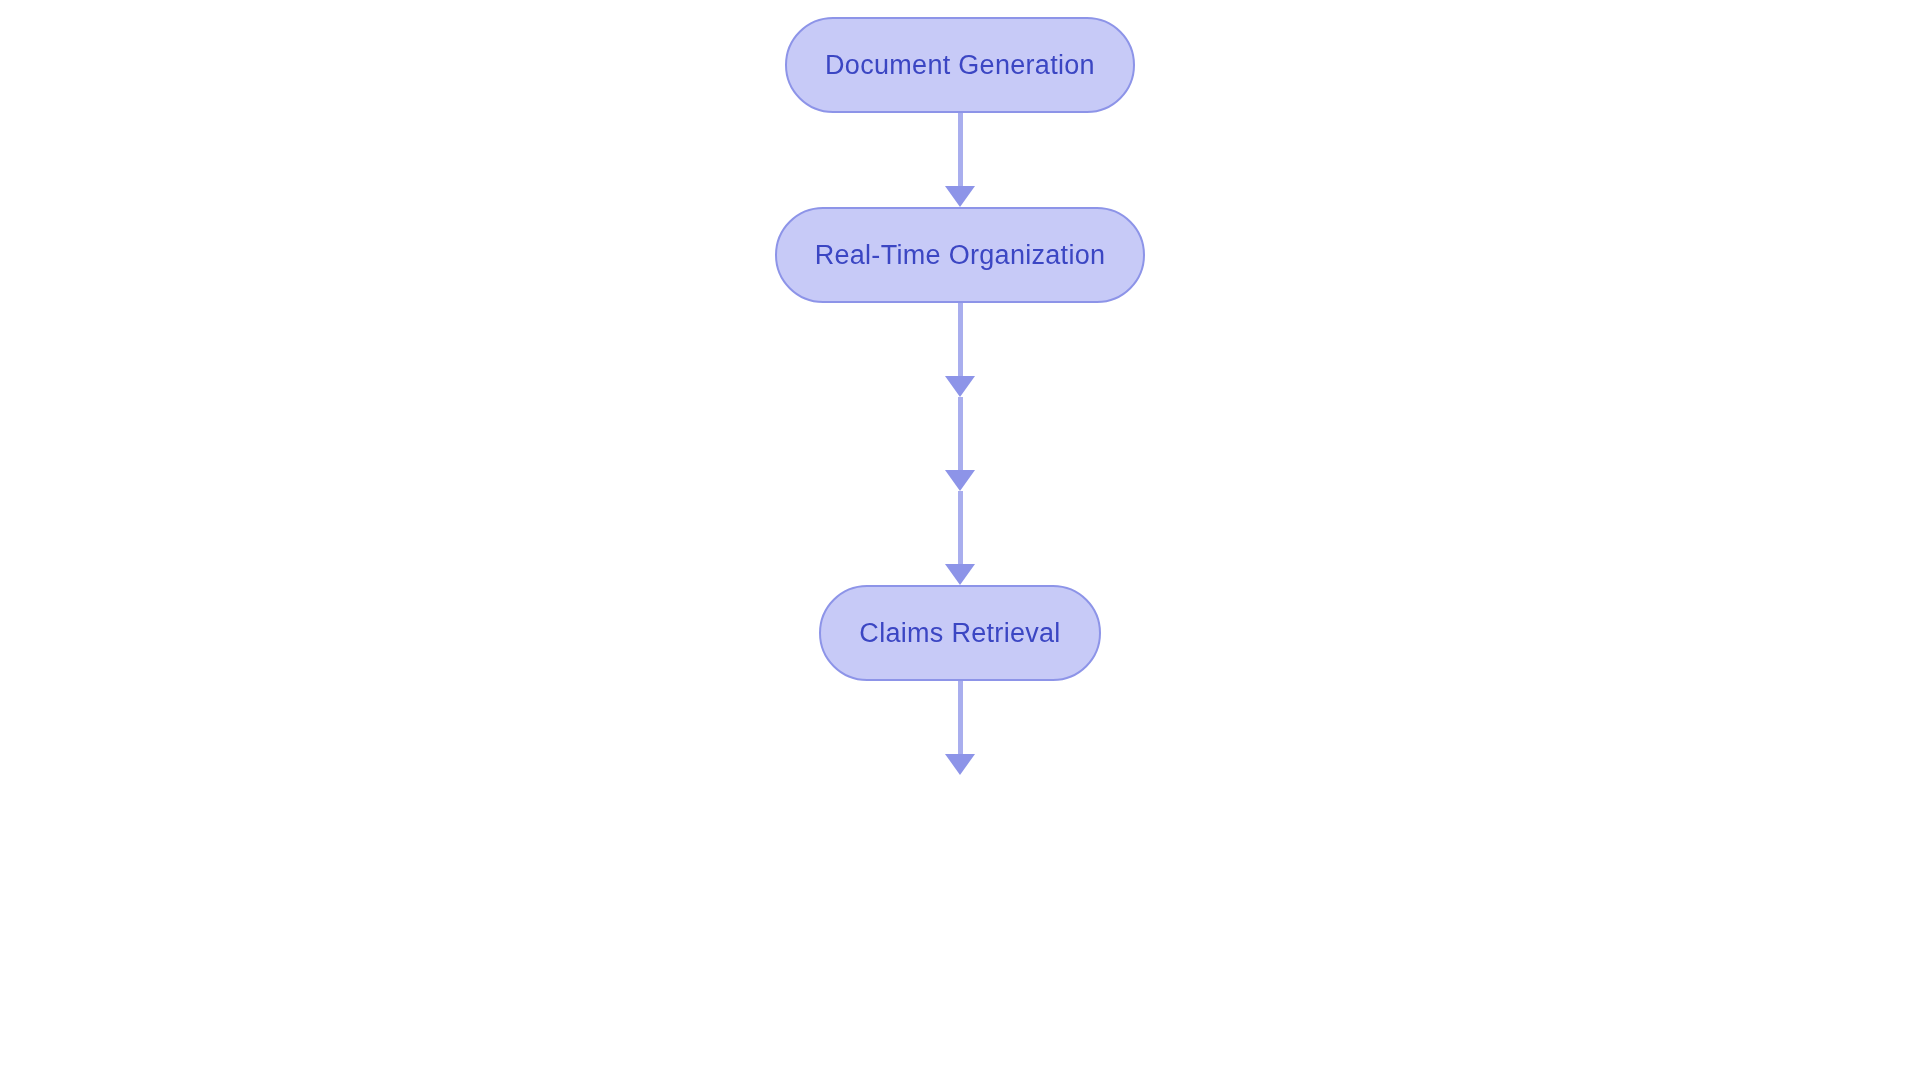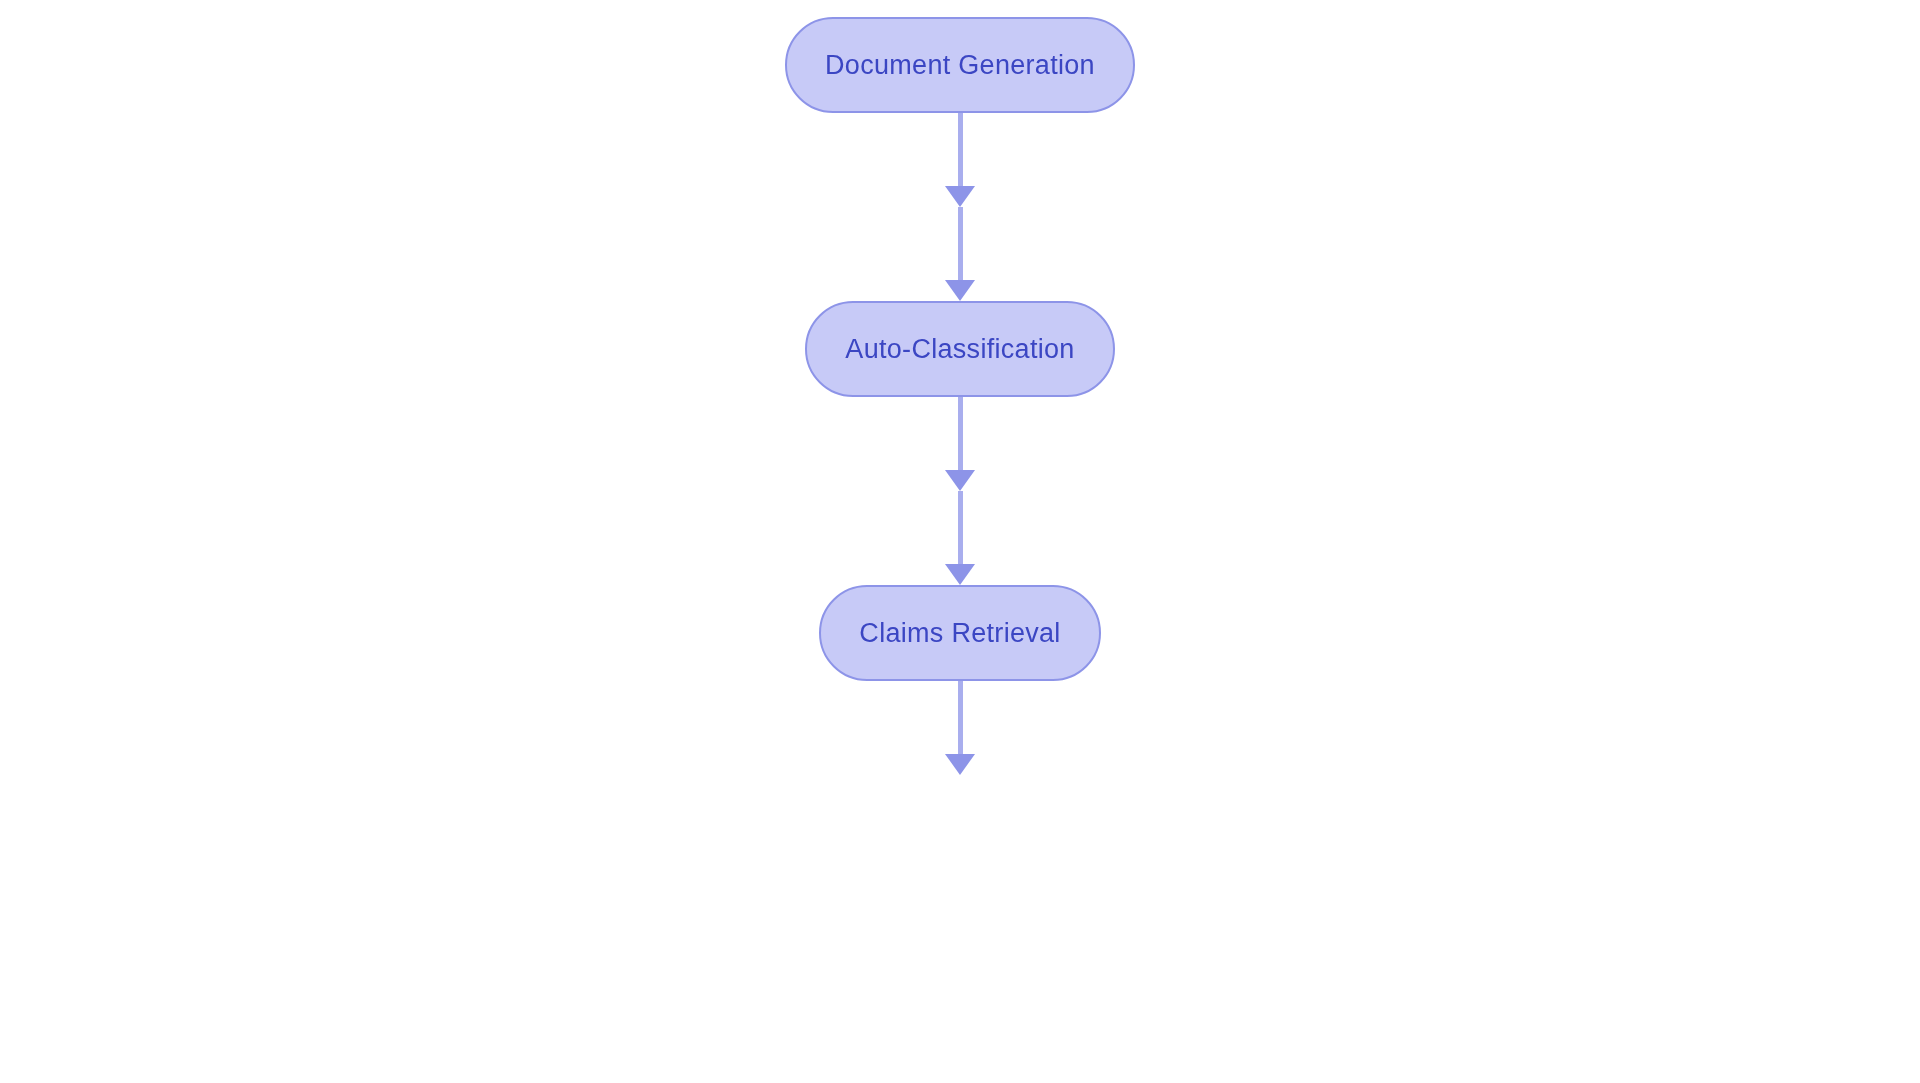--- a/index.html
+++ b/index.html
@@ -69,29 +69,29 @@
 
     <div class="node">
       <span>Document Generation</span>
     </div>
 
     <div class="arrow">
       <div class="line"></div>
       <div class="head"></div>
     </div>
 
+    <div class="node">
+      <span>Real-Time Organization</span>
+    </div>
 
     <div class="arrow">
       <div class="line"></div>
       <div class="head"></div>
     </div>
 
-    <div class="node">
-      <span>Auto-Classification</span>
-    </div>
 
     <div class="arrow">
       <div class="line"></div>
       <div class="head"></div>
     </div>
 
 
     <div class="arrow">
       <div class="line"></div>
       <div class="head"></div>

